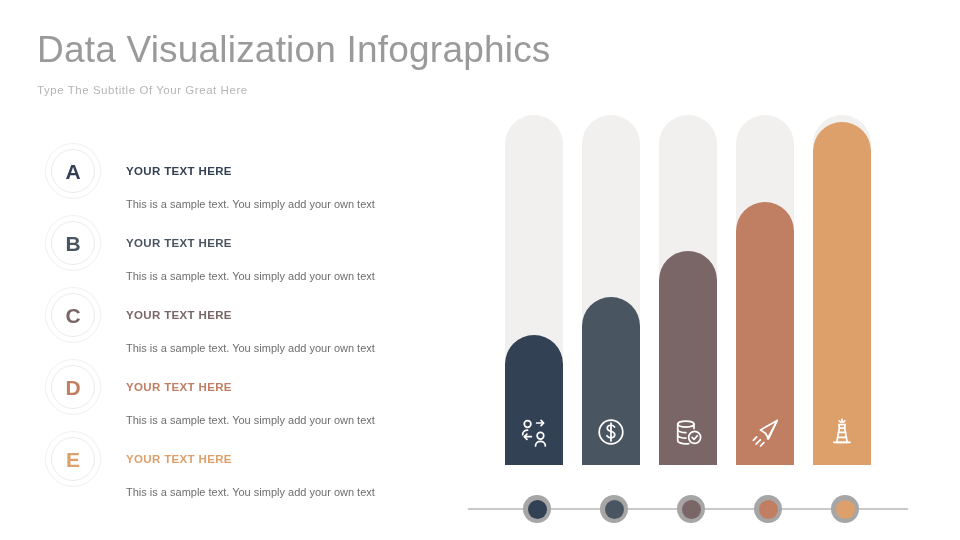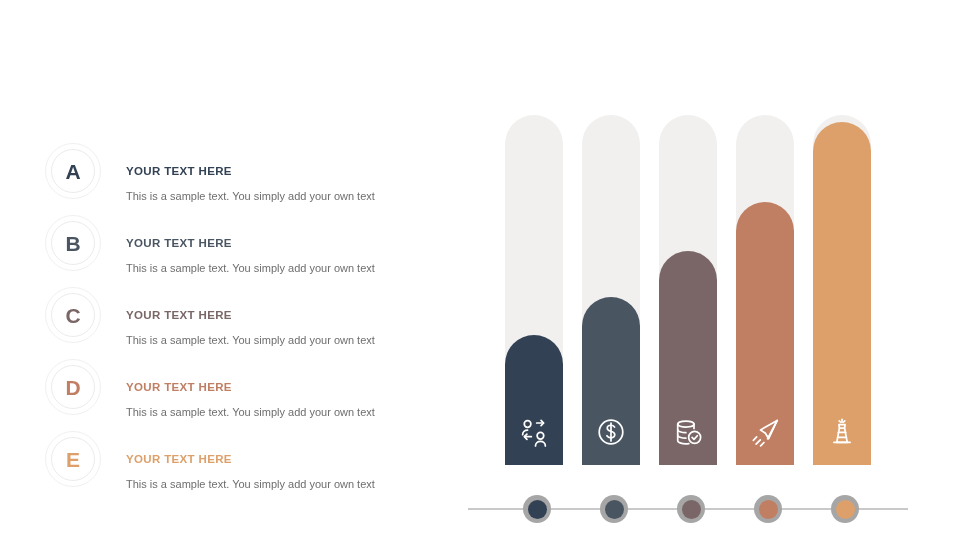--- a/index.html
+++ b/index.html
@@ -84,21 +84,21 @@
     top: 24px;
     width: 330px;
   }
   .legend-title {
     font-size: 11.5px;
     font-weight: 700;
     letter-spacing: 0.35px;
     line-height: 14px;
   }
   .legend-desc {
-    margin-top: 11px;
+    margin-top: 19px;
     font-size: 11px;
     font-weight: 400;
     color: #6e6e6e;
     line-height: 14px;
     white-space: nowrap;
   }
 
   
   #chart {
     position: absolute;
@@ -172,20 +172,22 @@
   .timeline-dot-core {
     width: 19px;
     height: 19px;
     border-radius: 50%;
   }
 </style>
 </head>
 <body>
 
 <div id="header">
+  <div id="page-title">Data Visualization Infographics</div>
+  <div id="page-subtitle">Type The Subtitle Of Your Great Here</div>
 </div>
 
 <div id="legend-list">
     <div class="legend-item">
       <div class="badge">
         <div class="badge-inner">
           <span class="badge-letter" style="color:#334155">A</span>
         </div>
       </div>
       <div class="legend-text">

